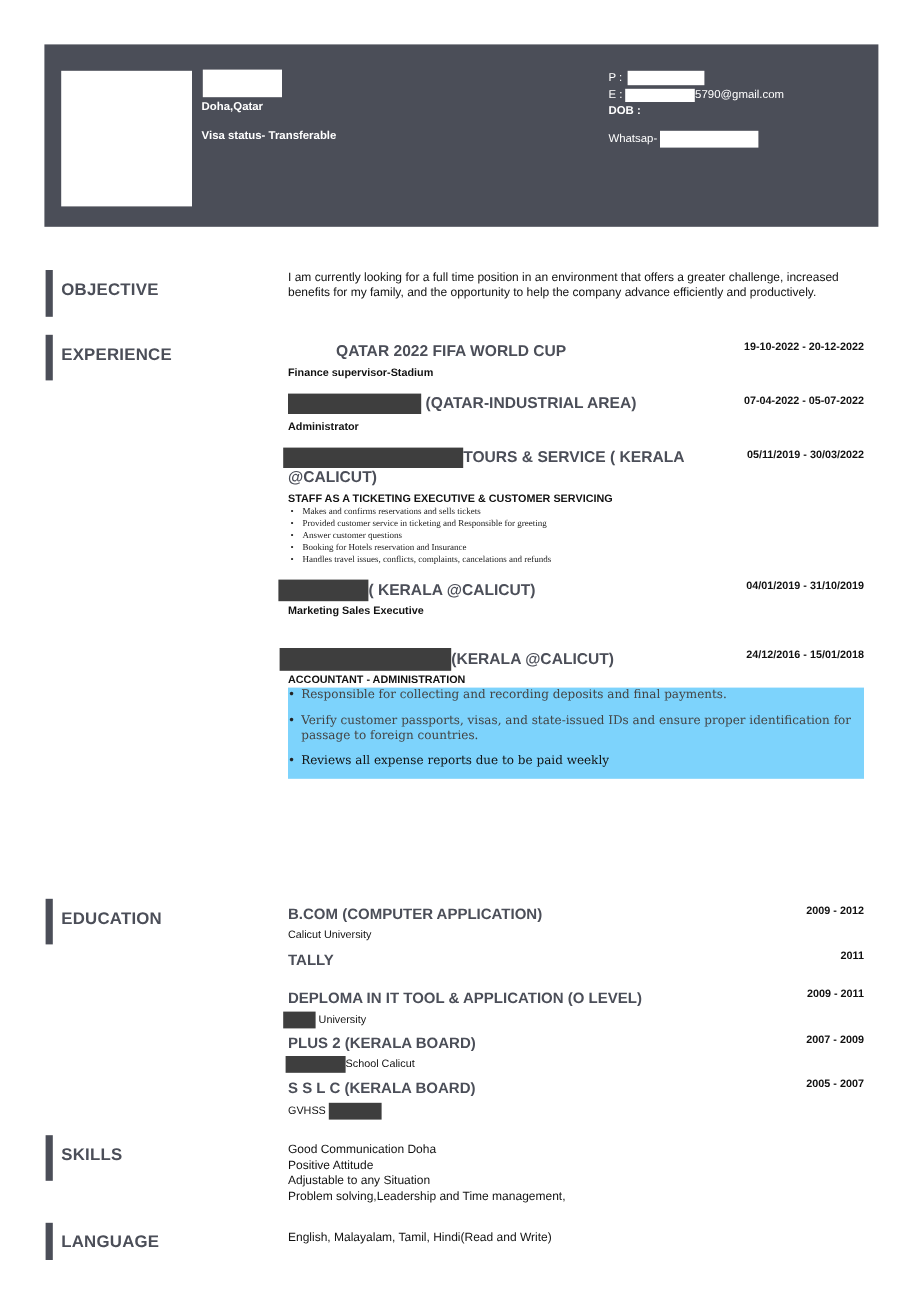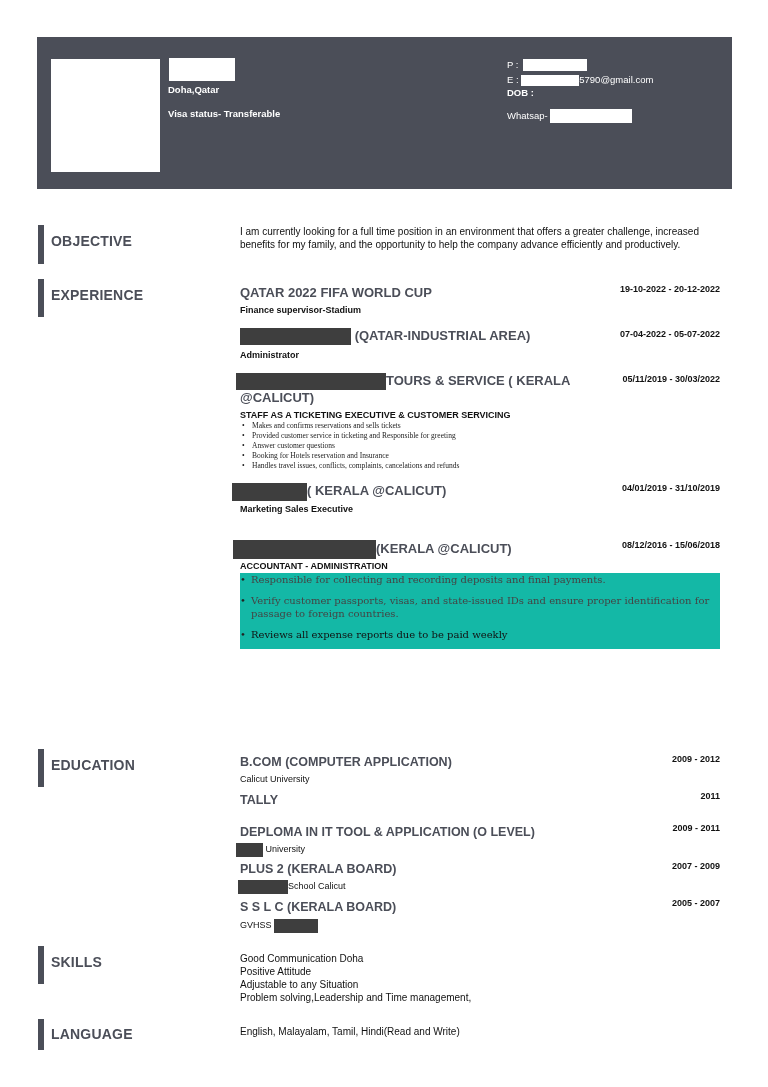--- a/index.html
+++ b/index.html
@@ -20,21 +20,21 @@
 
   .job-title { position: absolute; left: 240px; font-size: 13px; font-weight: bold; color: #4b4e58; line-height: 16px; }
   .job-sub { position: absolute; left: 240px; font-size: 9px; font-weight: bold; color: #111; }
   .date { position: absolute; right: 48px; font-size: 9px; font-weight: bold; color: #111; text-align: right; }
   .redact-dark { display: inline-block; background: #3e3e3e; vertical-align: middle; }
 
   .bullets-small { position: absolute; left: 252px; font-family: Liberation Serif, serif; font-size: 7.5px; line-height: 10px; color: #222; list-style: none; }
   .bullets-small li::before { content: "•"; position: absolute; left: -10px; }
   .bullets-small li { position: relative; }
 
-  .bullets-big { position: absolute; left: 240px; top: 573px; width: 480px; height: 76px; background: #14b8a6; font-family: "DejaVu Serif", serif; font-size: 10px; line-height: 13px; color: #444; list-style: none; padding-left: 11px; }
+  .bullets-big { position: absolute; left: 240px; top: 573px; width: 480px; height: 76px; background: #7dd3fc; font-family: "DejaVu Serif", serif; font-size: 10px; line-height: 13px; color: #444; list-style: none; padding-left: 11px; }
   .bullets-big li { position: relative; margin-bottom: 8px; }
   .bullets-big li::before { content: "•"; position: absolute; left: -11px; color: #222; }
   .bullets-big li.dark { color: #111; }
 
   .edu-title { position: absolute; left: 240px; font-size: 12.5px; font-weight: bold; color: #4b4e58; }
   .edu-sub { position: absolute; left: 240px; font-size: 9px; color: #111; }
 
   .list-lines { position: absolute; left: 240px; font-size: 10px; line-height: 13px; color: #111; }
 </style>
 </head>
@@ -61,21 +61,21 @@
   </div>
 </div>
 
 <div class="sec-bar" style="top:225px; height:39px;"></div>
 <div class="sec-title" style="top:233px;">OBJECTIVE</div>
 <div class="para" style="top:225px;">I am currently looking for a full time position in an environment that offers a greater challenge, increased benefits for my family, and the opportunity to help the company advance efficiently and productively.</div>
 
 <div class="sec-bar" style="top:279px; height:38px;"></div>
 <div class="sec-title" style="top:287px;">EXPERIENCE</div>
 
-<div class="job-title" style="top:285px;">QATAR 2022 FIFA WORLD CUP</div>
+<div class="job-title" style="top:285px;margin-left:40px;">QATAR 2022 FIFA WORLD CUP</div>
 <div class="date" style="top:284px;">19-10-2022 - 20-12-2022</div>
 <div class="job-sub" style="top:305px;">Finance supervisor-Stadium</div>
 
 <div class="job-title" style="top:328px; left:240px;">
   <span class="redact-dark" style="width:111px; height:17px;"></span>
   <span>(QATAR-INDUSTRIAL AREA)</span>
 </div>
 <div class="date" style="top:329px;">07-04-2022 - 05-07-2022</div>
 <div class="job-sub" style="top:350px;">Administrator</div>
 
@@ -95,21 +95,21 @@
 
 <div class="job-title" style="top:483px; left:232px;">
   <span class="redact-dark" style="width:75px; height:18px;"></span><span>( KERALA @CALICUT)</span>
 </div>
 <div class="date" style="top:483px;text-align:right;">04/01/2019 - 31/10/2019</div>
 <div class="job-sub" style="top:504px;">Marketing Sales Executive</div>
 
 <div class="job-title" style="top:540px; left:233px;">
   <span class="redact-dark" style="width:143px; height:19px;"></span><span>(KERALA @CALICUT)</span>
 </div>
-<div class="date" style="top:540px;">08/12/2016 - 15/06/2018</div>
+<div class="date" style="top:540px;">24/12/2016 - 15/01/2018</div>
 <div class="job-sub" style="top:561px;">ACCOUNTANT - ADMINISTRATION</div>
 <ul class="bullets-big">
   <li>Responsible for collecting and recording deposits and final payments.</li>
   <li>Verify customer passports, visas, and state-issued IDs and ensure proper identification for passage to foreign countries.</li>
   <li class="dark">Reviews all expense reports due to be paid weekly</li>
 </ul>
 
 <div class="sec-bar" style="top:749px; height:38px;"></div>
 <div class="sec-title" style="top:757px;">EDUCATION</div>
 

